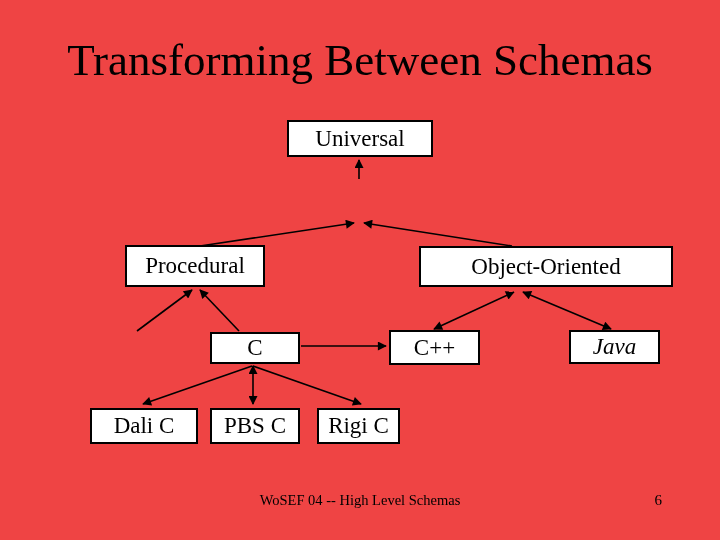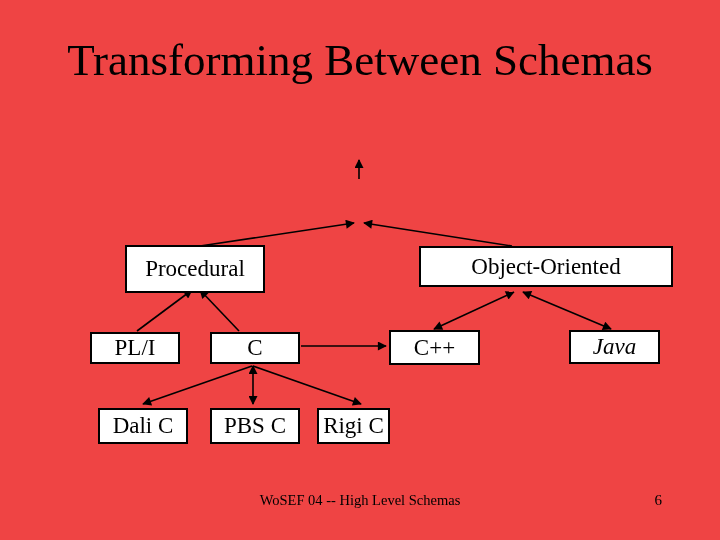--- a/index.html
+++ b/index.html
@@ -50,29 +50,29 @@
     display: flex;
     align-items: center;
     justify-content: center;
     font-size: 23px;
     color: #000000;
     z-index: 2;
     white-space: nowrap;
   }
   .node-universal        { left: 287px; top: 120px; width: 146px; height: 37px; }
   .node-high-level       { left: 288px; top: 180px; width: 139px; height: 40px; }
-  .node-procedural       { left: 125px; top: 245px; width: 140px; height: 48px; }
+  .node-procedural       { left: 125px; top: 245px; width: 140px; height: 42px; }
   .node-object-oriented  { left: 419px; top: 246px; width: 254px; height: 41px; }
   .node-pli              { left:  90px; top: 332px; width:  90px; height: 32px; }
   .node-c                { left: 210px; top: 332px; width:  90px; height: 32px; }
   .node-cpp              { left: 389px; top: 330px; width:  91px; height: 35px; }
   .node-java             { left: 569px; top: 330px; width:  91px; height: 34px; font-style: italic; }
-  .node-dali-c           { left:  98px; top: 408px; width:  90px; height: 36px; font-family: Liberation Serif, serif; }
+  .node-dali-c           { left:  90px; top: 408px; width:  108px; height: 36px; font-family: Liberation Serif, serif; }
   .node-pbs-c            { left: 210px; top: 408px; width:  90px; height: 36px; }
-  .node-rigi-c           { left: 317px; top: 408px; width:  73px; height: 36px; }
+  .node-rigi-c           { left: 317px; top: 408px; width:  83px; height: 36px; }
   .footer {
     position: absolute;
     left: 0;
     top: 492px;
     width: 720px;
     height: 20px;
     font-size: 14.5px;
     color: #000000;
     z-index: 2;
   }
@@ -109,27 +109,27 @@
     <line x1="137" y1="331" x2="192" y2="290" marker-end="url(#ah)"></line>
     <line x1="239" y1="331" x2="200" y2="290" marker-end="url(#ah)"></line>
     <line x1="434" y1="329" x2="514" y2="292" marker-start="url(#ah)" marker-end="url(#ah)"></line>
     <line x1="611" y1="329" x2="523" y2="292" marker-start="url(#ah)" marker-end="url(#ah)"></line>
     <line x1="301" y1="346" x2="386" y2="346" marker-end="url(#ah)"></line>
     <line x1="252" y1="366" x2="143" y2="404" marker-end="url(#ah)"></line>
     <line x1="253" y1="404" x2="253" y2="366" marker-start="url(#ah)" marker-end="url(#ah)"></line>
     <line x1="253" y1="366" x2="361" y2="404" marker-end="url(#ah)"></line>
   </svg>
 
+  <div class="node node-universal">Universal</div>
 
 
   <div class="node node-procedural">Procedural</div>
 
   <div class="node node-object-oriented">Object-Oriented</div>
 
-  <div class="node node-pli">PL/I</div>
 
   <div class="node node-c">C</div>
 
   <div class="node node-cpp">C++</div>
 
   <div class="node node-java">Java</div>
 
   <div class="node node-dali-c">Dali C</div>
 
   <div class="node node-pbs-c">PBS C</div>

